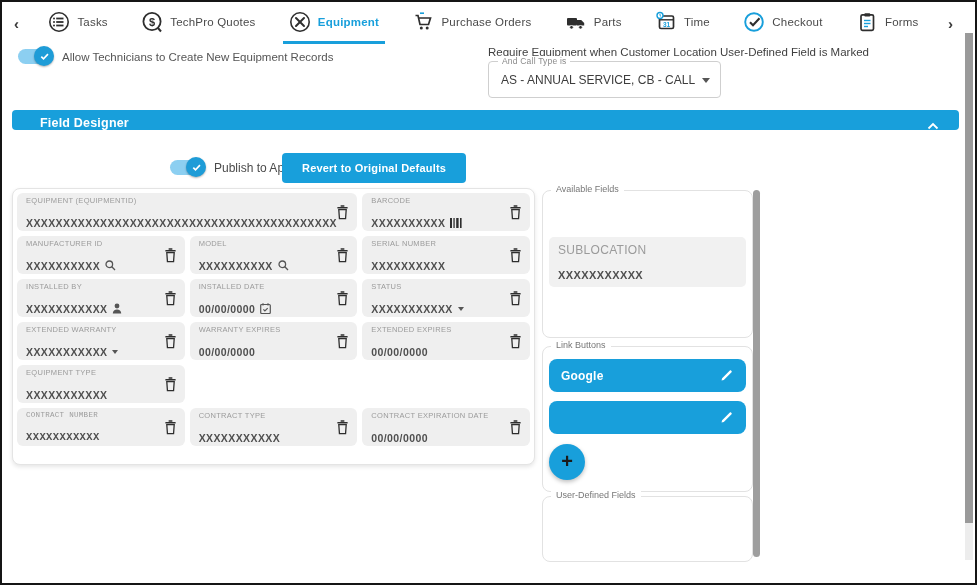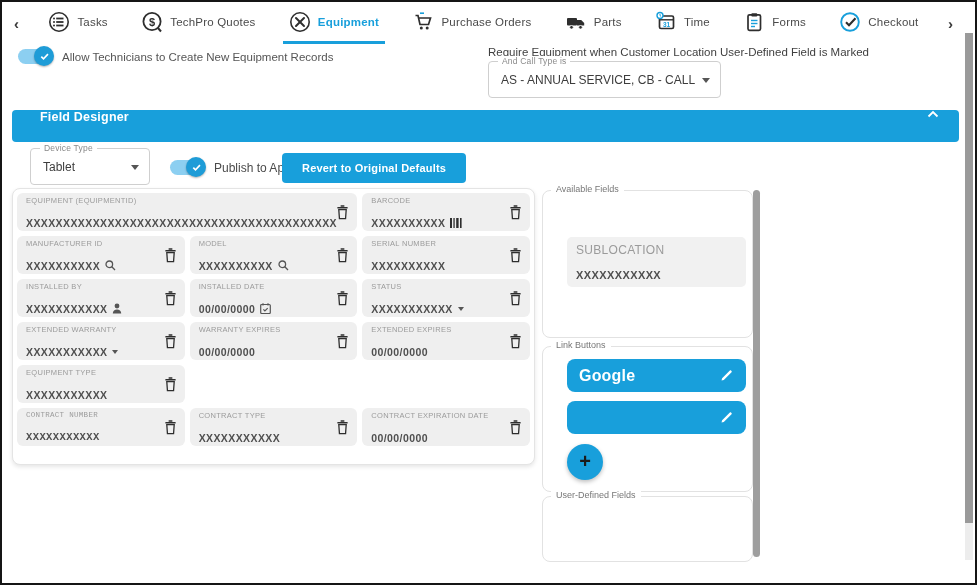--- a/index.html
+++ b/index.html
@@ -28,21 +28,21 @@
   .require-caption { font-size:11.5px; color:#3f3f3f; }
   .selects { display:flex; gap:11px; margin-top:3px; }
   .selbox { position:relative; border:1px solid #cfcfcf; border-radius:4px; height:37px; background:#fff; cursor:pointer; }
   .selbox .flabel { position:absolute; top:-6px; left:9px; background:#fff; padding:0 4px; font-size:8.5px; color:#8a8a8a; letter-spacing:.2px; }
   .selbox .sval { position:absolute; left:12px; right:24px; top:11px; font-size:12px; color:#3d3d3d; white-space:nowrap; overflow:hidden; }
   .caret { position:absolute; right:10px; top:16px; width:0; height:0; border-left:4.5px solid transparent; border-right:4.5px solid transparent; border-top:5px solid #555; }
   .sel-field { width:224px; }
   .sel-call { width:233px; }
 
   
-  .fd-bar { position:absolute; top:108px; left:10px; width:947px; height:32px; background:#189FDB; border-radius:4px; display:flex; align-items:flex-start; justify-content:space-between; padding:0 20px 0 28px; cursor:pointer; }
+  .fd-bar { position:absolute; top:108px; left:10px; width:947px; height:20px; background:#189FDB; border-radius:4px; display:flex; align-items:flex-end; justify-content:space-between; padding:0 20px 0 28px; cursor:pointer; }
   .fd-title { color:#fff; font-size:12.5px; font-weight:bold; letter-spacing:.2px; }
   .fd-chev svg { width:12px; height:8px; display:block; }
 
   
   .device-sel { position:absolute; top:146px; left:28px; width:120px; height:37px; }
   .pub-toggle { position:absolute; top:158px; left:168px; }
   .pub-label { position:absolute; top:159px; left:212px; font-size:12px; color:#4a4a4a; }
   .revert-btn { position:absolute; top:151px; left:280px; height:30px; padding:0 20px; background:#189FDB; color:#fff; border:none; border-radius:4px; font-size:11px; font-weight:bold; font-family:"Liberation Sans",sans-serif; letter-spacing:.2px; cursor:pointer; }
 
   
@@ -53,32 +53,32 @@
   .card.newrow { grid-column-start:1;font-family:Liberation Mono, monospace; }
   .card-main { min-width:0; }
   .card-label { font-size:7.5px; color:#9b9b9b; letter-spacing:.3px; white-space:nowrap; overflow:hidden; }
   .card-value { margin-top:12px; font-size:10.5px; font-weight:bold; color:#4f4f4f; letter-spacing:.4px; white-space:nowrap; display:flex; align-items:center; gap:5px; }
   .vicon { flex:none; display:block; }
   .trash { flex:none; margin-left:6px; cursor:pointer; }
   .trash svg { width:13px; height:15px; display:block; }
   .mini-caret { width:0; height:0; border-left:3.5px solid transparent; border-right:3.5px solid transparent; border-top:4px solid #555; display:inline-block; }
 
   
-  .rfieldset { position:absolute; left:540px; width:211px; border:1px solid #e2e2e2; border-radius:8px; background:#fff;padding-left:18px; }
+  .rfieldset { position:absolute; left:540px; width:211px; border:1px solid #e2e2e2; border-radius:8px; background:#fff; }
   .rlegend { position:absolute; top:-7px; left:8px; background:#fff; padding:0 5px; font-size:9px; color:#777; }
   .fs-available { top:188px; height:148px; }
   .fs-link { top:344px; height:146px; }
   .fs-udf { top:494px; height:66px; }
   .avail-card { margin:46px 6px 0 6px; background:#f1f1f1; border-radius:5px; padding:6px 9px; cursor:pointer; }
   .avail-card .card-label { font-size:12px; }
   .avail-card .card-value { font-size:11px; }
   .linkbtn { margin:0 6px; height:33px; background:#189FDB; border-radius:8px; display:flex; align-items:center; justify-content:space-between; padding:0 12px; cursor:pointer; }
   .linkbtn:first-of-type { margin-top:12px; }
   .linkbtn + .linkbtn { margin-top:9px; }
-  .linkbtn .llabel { color:#fff; font-size:16px; font-weight:bold; letter-spacing:.2px; }
+  .linkbtn .llabel { color:#fff; font-size:12px; font-weight:bold; letter-spacing:.2px; }
   .linkbtn svg { width:15px; height:15px; }
   .fab { margin:10px 0 0 6px; width:36px; height:36px; border-radius:50%; background:#189FDB; border:none; color:#1b1b1b; font-size:20px; font-weight:bold; display:flex; align-items:center; justify-content:center; cursor:pointer; box-shadow:0 2px 4px rgba(0,0,0,.25); font-family:"Liberation Sans",sans-serif; padding-bottom:2px; }
 
   
   .mid-scroll { position:absolute; left:751px; top:188px; width:7px; height:367px; background:#9e9e9e; border-radius:4px; cursor:pointer; }
   .win-scroll-track { position:absolute; left:963px; top:31px; width:8px; height:527px; background:#ededed; }
   .win-scroll-thumb { position:absolute; left:963px; top:31px; width:8px; height:490px; background:#9a9a9a; cursor:pointer; }
 </style>
 </head>
 <body>
@@ -152,37 +152,37 @@
         <line x1="4.5" y1="8.8" x2="18.5" y2="8.8" stroke="#2e2e2e" stroke-width="1.4"></line>
         <text x="11.5" y="15.5" text-anchor="middle" font-size="6.5" font-weight="bold" fill="#189FDB" font-family="Liberation Sans, sans-serif">31</text>
         <circle cx="5" cy="4.5" r="3" fill="#fff" stroke="#189FDB" stroke-width="1.4"></circle>
         <path d="M5 3 v1.6 l1.1.8" fill="none" stroke="#189FDB" stroke-width="1"></path>
       </svg>
       <span class="tlabel">Time</span>
     </div>
 
     <div class="tab">
       <svg class="ticon" viewBox="0 0 22 22">
+        <circle cx="11" cy="11" r="8.8" fill="none" stroke="#189FDB" stroke-width="1.9"></circle>
+        <path d="M7 11.3 l3 3 L16.5 7.2" fill="none" stroke="#2e2e2e" stroke-width="2.1"></path>
+      </svg>
+      <span class="tlabel">Checkout</span>
+    </div>
+
+    <div class="tab">
+      <svg class="ticon" viewBox="0 0 22 22">
         <rect x="5" y="3.8" width="12.5" height="15.5" rx="1.5" fill="none" stroke="#2e2e2e" stroke-width="1.7"></rect>
         <rect x="8.3" y="2.2" width="6" height="3.2" rx="1" fill="#2e2e2e"></rect>
         <g stroke="#189FDB" stroke-width="1.4">
             <line x1="8" y1="9.5" x2="14.5" y2="9.5"></line>
             <line x1="8" y1="12.5" x2="14.5" y2="12.5"></line>
             <line x1="8" y1="15.5" x2="12" y2="15.5"></line>
           </g>
       </svg>
       <span class="tlabel">Forms</span>
-    </div>
-
-    <div class="tab">
-      <svg class="ticon" viewBox="0 0 22 22">
-        <circle cx="11" cy="11" r="8.8" fill="none" stroke="#189FDB" stroke-width="1.9"></circle>
-        <path d="M7 11.3 l3 3 L16.5 7.2" fill="none" stroke="#2e2e2e" stroke-width="2.1"></path>
-      </svg>
-      <span class="tlabel">Checkout</span>
     </div>
 
     <span class="nav-arrow">›</span>
   </div>
 
   <div class="allow-row">
     <span class="toggle">
       <span class="knob">
         <svg viewBox="0 0 12 12">
             <path d="M2.5 6.2 l2.4 2.4 L9.8 3.4" fill="none" stroke="#fff" stroke-width="1.8"></path>
@@ -205,25 +205,20 @@
 
   <div class="fd-bar">
     <span class="fd-title">Field Designer</span>
     <span class="fd-chev">
       <svg viewBox="0 0 12 8">
           <path d="M1.5 6.5 L6 2 L10.5 6.5" fill="none" stroke="#fff" stroke-width="1.8"></path>
         </svg>
     </span>
   </div>
 
-  <div class="selbox device-sel">
-    <span class="flabel">Device Type</span>
-    <span class="sval">Tablet</span>
-    <span class="caret"></span>
-  </div>
   <span class="toggle pub-toggle">
     <span class="knob">
       <svg viewBox="0 0 12 12">
           <path d="M2.5 6.2 l2.4 2.4 L9.8 3.4" fill="none" stroke="#fff" stroke-width="1.8"></path>
         </svg>
     </span>
   </span>
   <span class="pub-label">Publish to App</span>
   <button class="revert-btn">Revert to Original Defaults</button>
 

